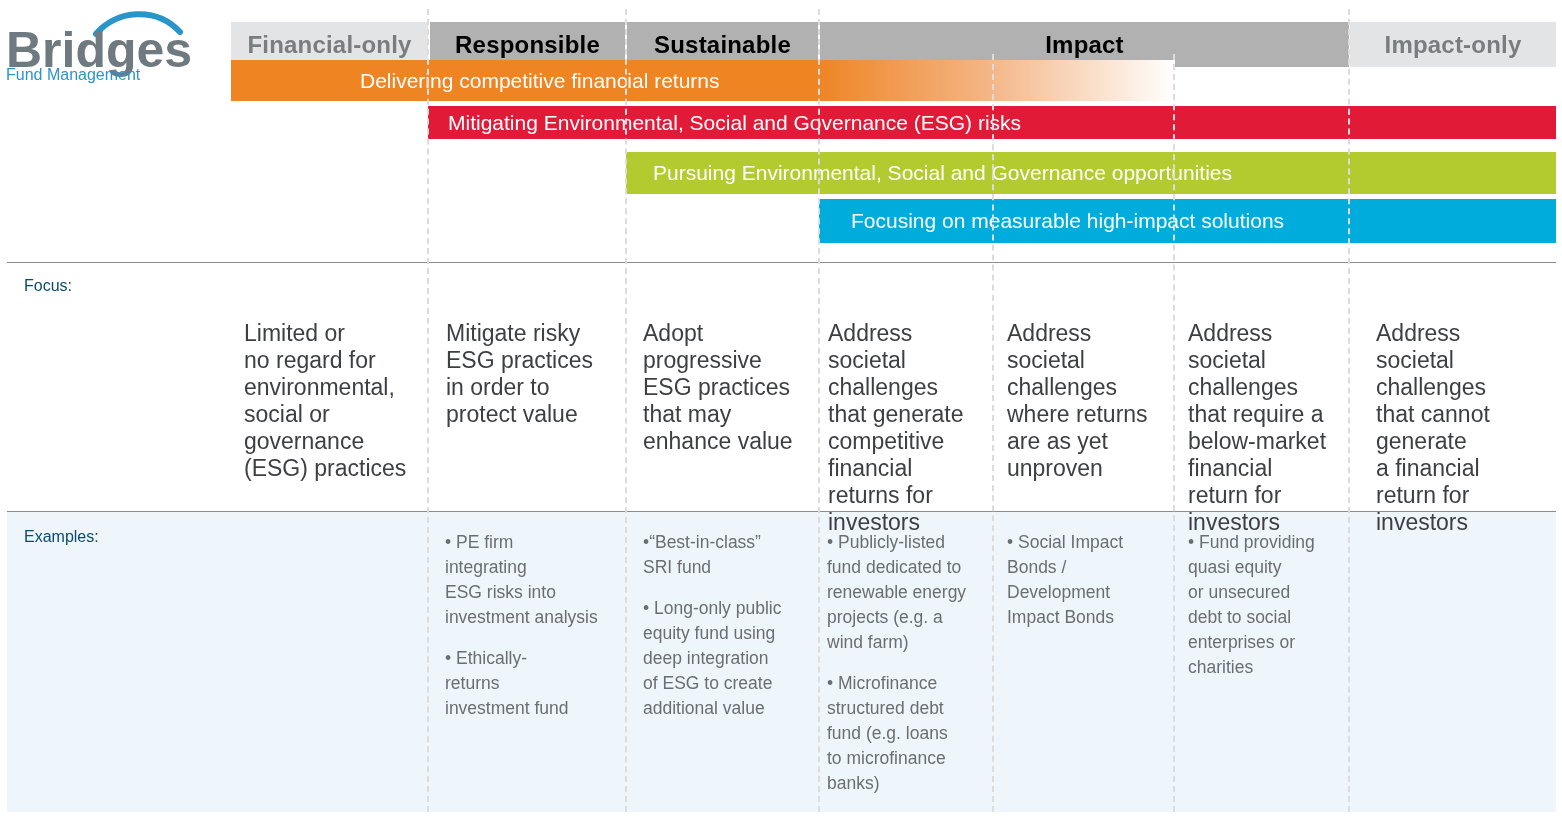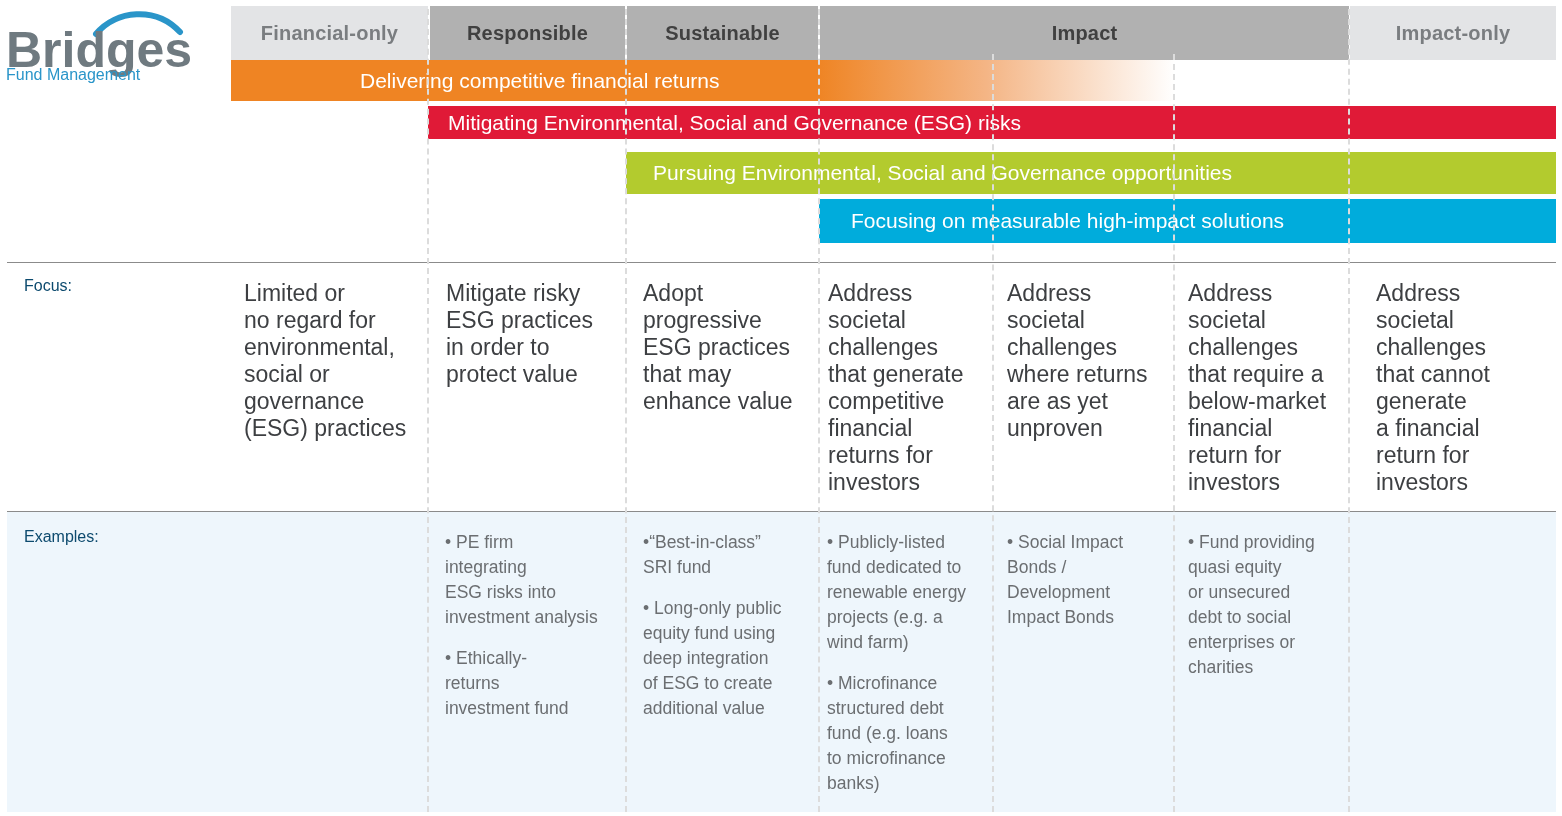--- a/index.html
+++ b/index.html
@@ -8,45 +8,45 @@
     .abs { position: absolute; }
 
     
     .logo { left: 4px; top: 6px; width: 200px; height: 100px; }
     .logo-word { position: absolute; left: 2px; top: 14px; font-size: 50px; color: #6f7a80;
                  letter-spacing: 0px; font-weight: bold; line-height: 60px; }
     .logo-sub { position: absolute; left: 2px; top: 60px; font-size: 16px; color: #2a95c9; }
     .logo-arc { position: absolute; left: 82px; top: 0px; }
 
     
-    .hdr { top: 6px; height: 54px; display: flex; align-items: center; justify-content: center;
-           font-size: 20px; font-weight: bold; letter-spacing: 0.2px; }
+    .hdr { top: 22px; height: 45px; display: flex; align-items: center; justify-content: center;
+           font-size: 24px; font-weight: bold; letter-spacing: 0.2px; }
     .hdr.light { background: #e3e4e6; color: #7a7d80; }
-    .hdr.dark { background: #b1b1b1; color: #404040; }
+    .hdr.dark { background: #b1b1b1; color: #000000; }
 
     
     .bar { height: 33px; color: #ffffff; font-size: 21px; display: flex; align-items: center; white-space: nowrap; }
     .bar-orange { left: 231px; top: 60px; width: 944px; height: 41px;
                   background: linear-gradient(to right, #ef8423 0%, #ef8423 62%, #f4b585 80%, #ffffff 100%);
                   padding-left: 129px; box-sizing: border-box; }
     .bar-red { left: 428px; top: 106px; width: 1128px; background: #e01a37; padding-left: 20px; box-sizing: border-box; }
     .bar-green { left: 626px; top: 152px; width: 930px; height: 42px; background: #b3cb2e; padding-left: 27px; box-sizing: border-box; }
     .bar-blue { left: 819px; top: 199px; width: 737px; height: 44px; background: #00acdc; padding-left: 32px; box-sizing: border-box; }
 
     
     .vdash { top: 9px; width: 0; height: 803px; border-left: 2px dashed #dcdcdc; z-index: 5; }
     .vdash.short-top { top: 54px; height: 758px; }
 
     .hrule { left: 7px; top: 262px; width: 1549px; height: 0; border-top: 1.5px solid #8b8b8b; }
     .hrule2 { left: 7px; top: 511px; width: 1549px; height: 0; border-top: 1.5px solid #8b8b8b; z-index: 2; }
 
     .ex-band { left: 7px; top: 512px; width: 1549px; height: 300px; background: #eef6fc; }
 
     .row-label { font-size: 16px; color: #0c4a6e; }
-    .focus-text { font-size: 23px; line-height: 27px; color: #3d3f42; white-space: pre-line; }
+    .focus-text { font-size: 23px; line-height: 27px; color: #3d3f42; white-space: pre-line; margin-top: 40px; }
     .ex-col { font-size: 17.5px; line-height: 25px; color: #6b6e71; }
     .ex-item { white-space: pre-line; margin-bottom: 16px; }
   </style>
 </head>
 <body>
 
 <div class="abs logo">
   <svg class="logo-arc" width="100" height="32" viewBox="0 0 100 32">
     <path d="M10 28 C 30 4, 70 0, 94 26" stroke="#2a95c9" stroke-width="6" fill="none" stroke-linecap="round"></path>
   </svg>

